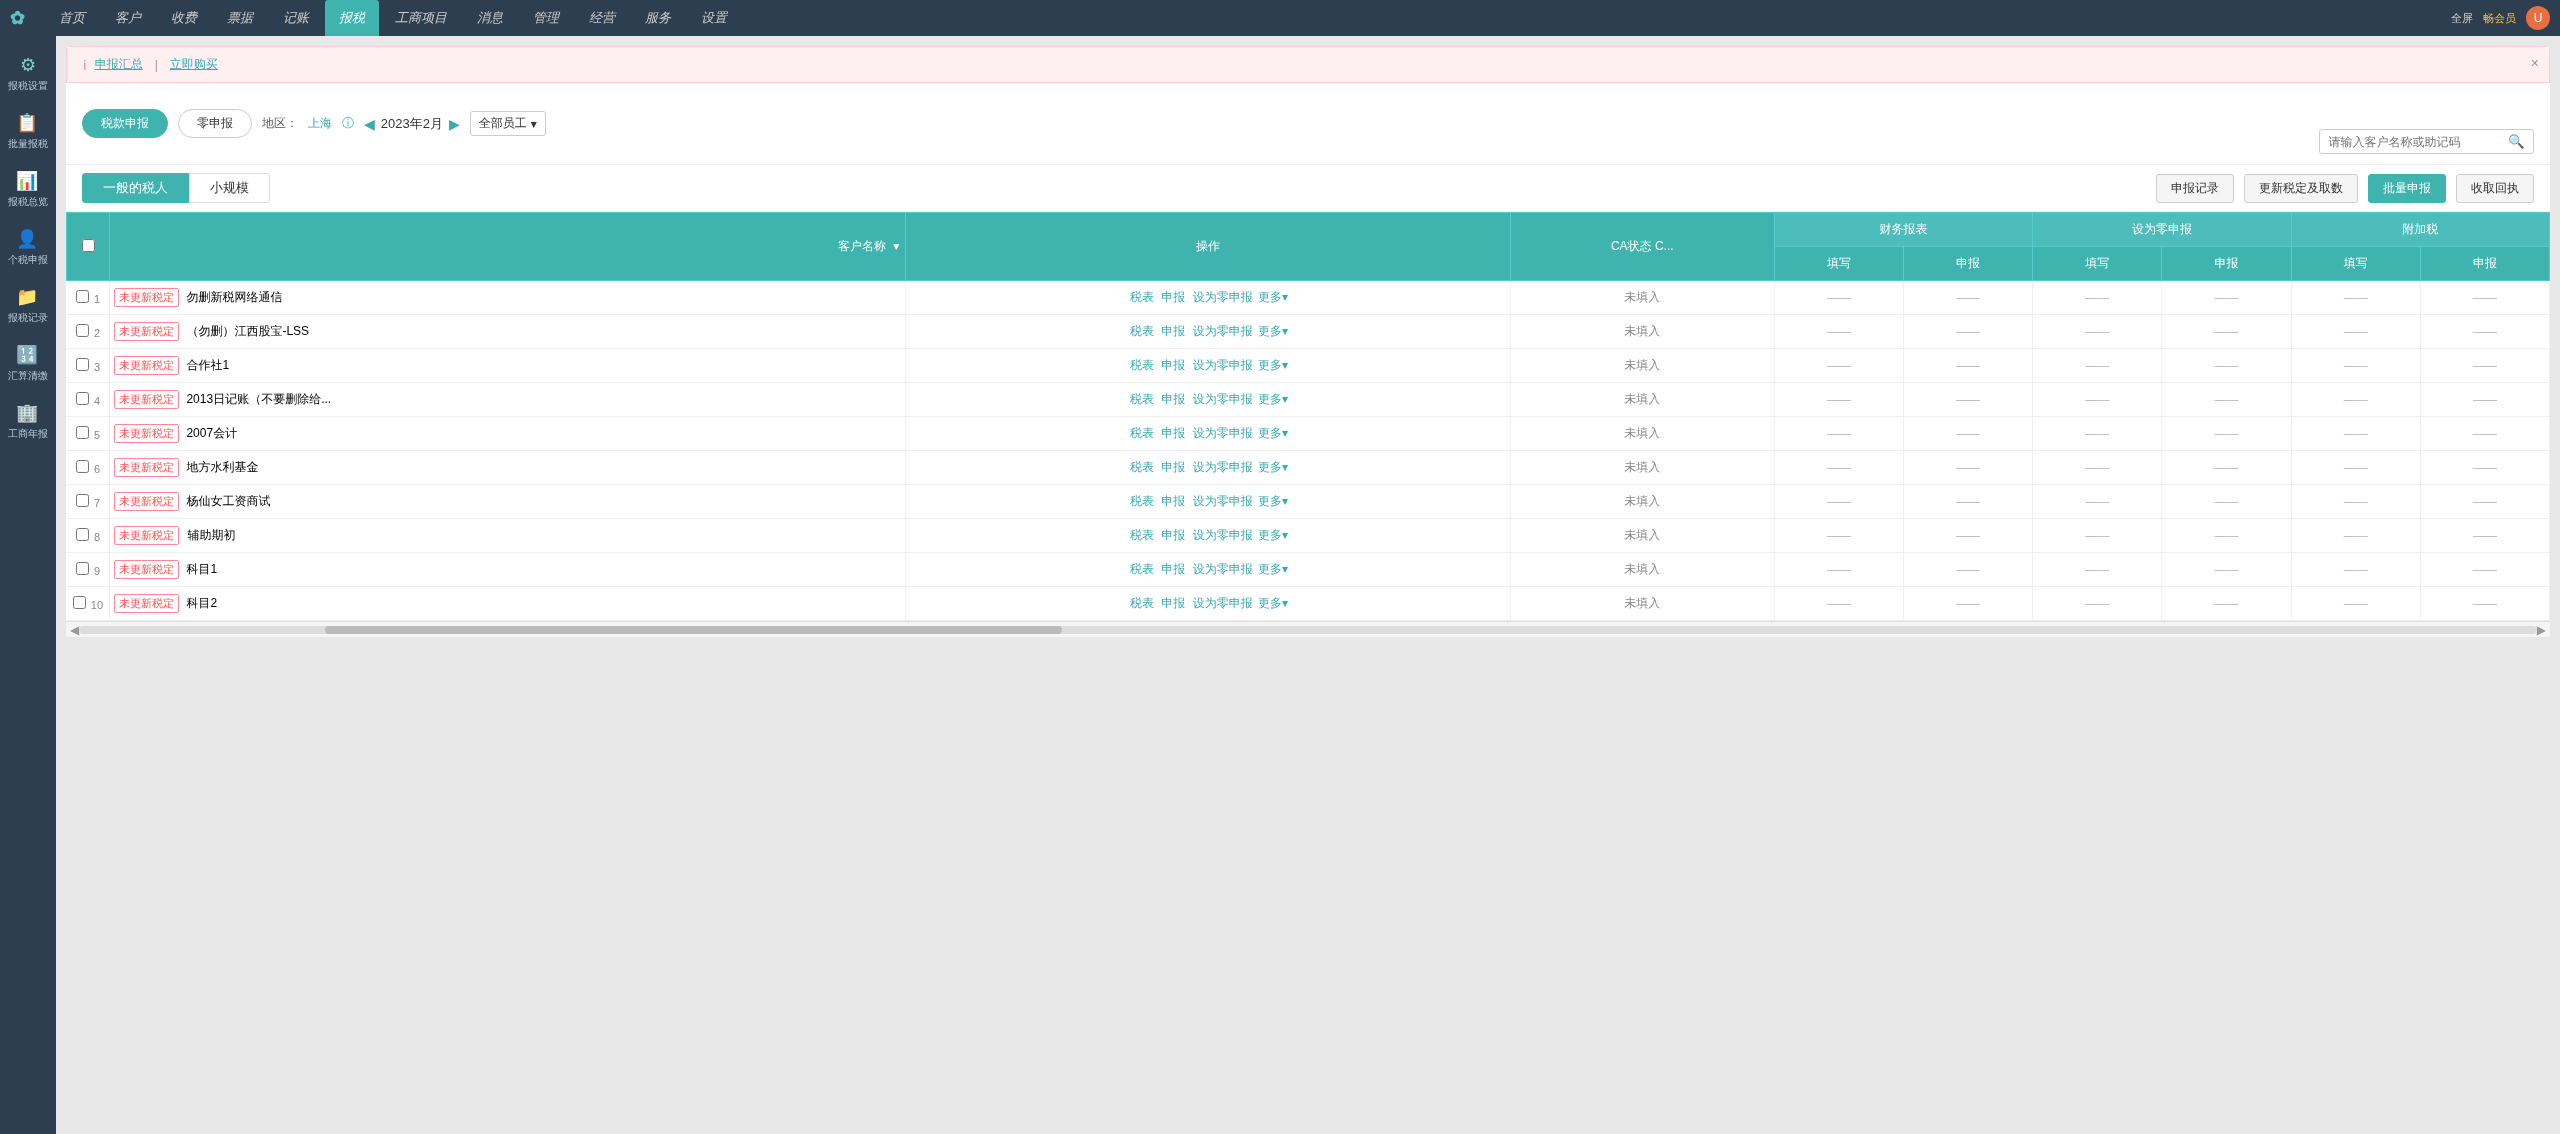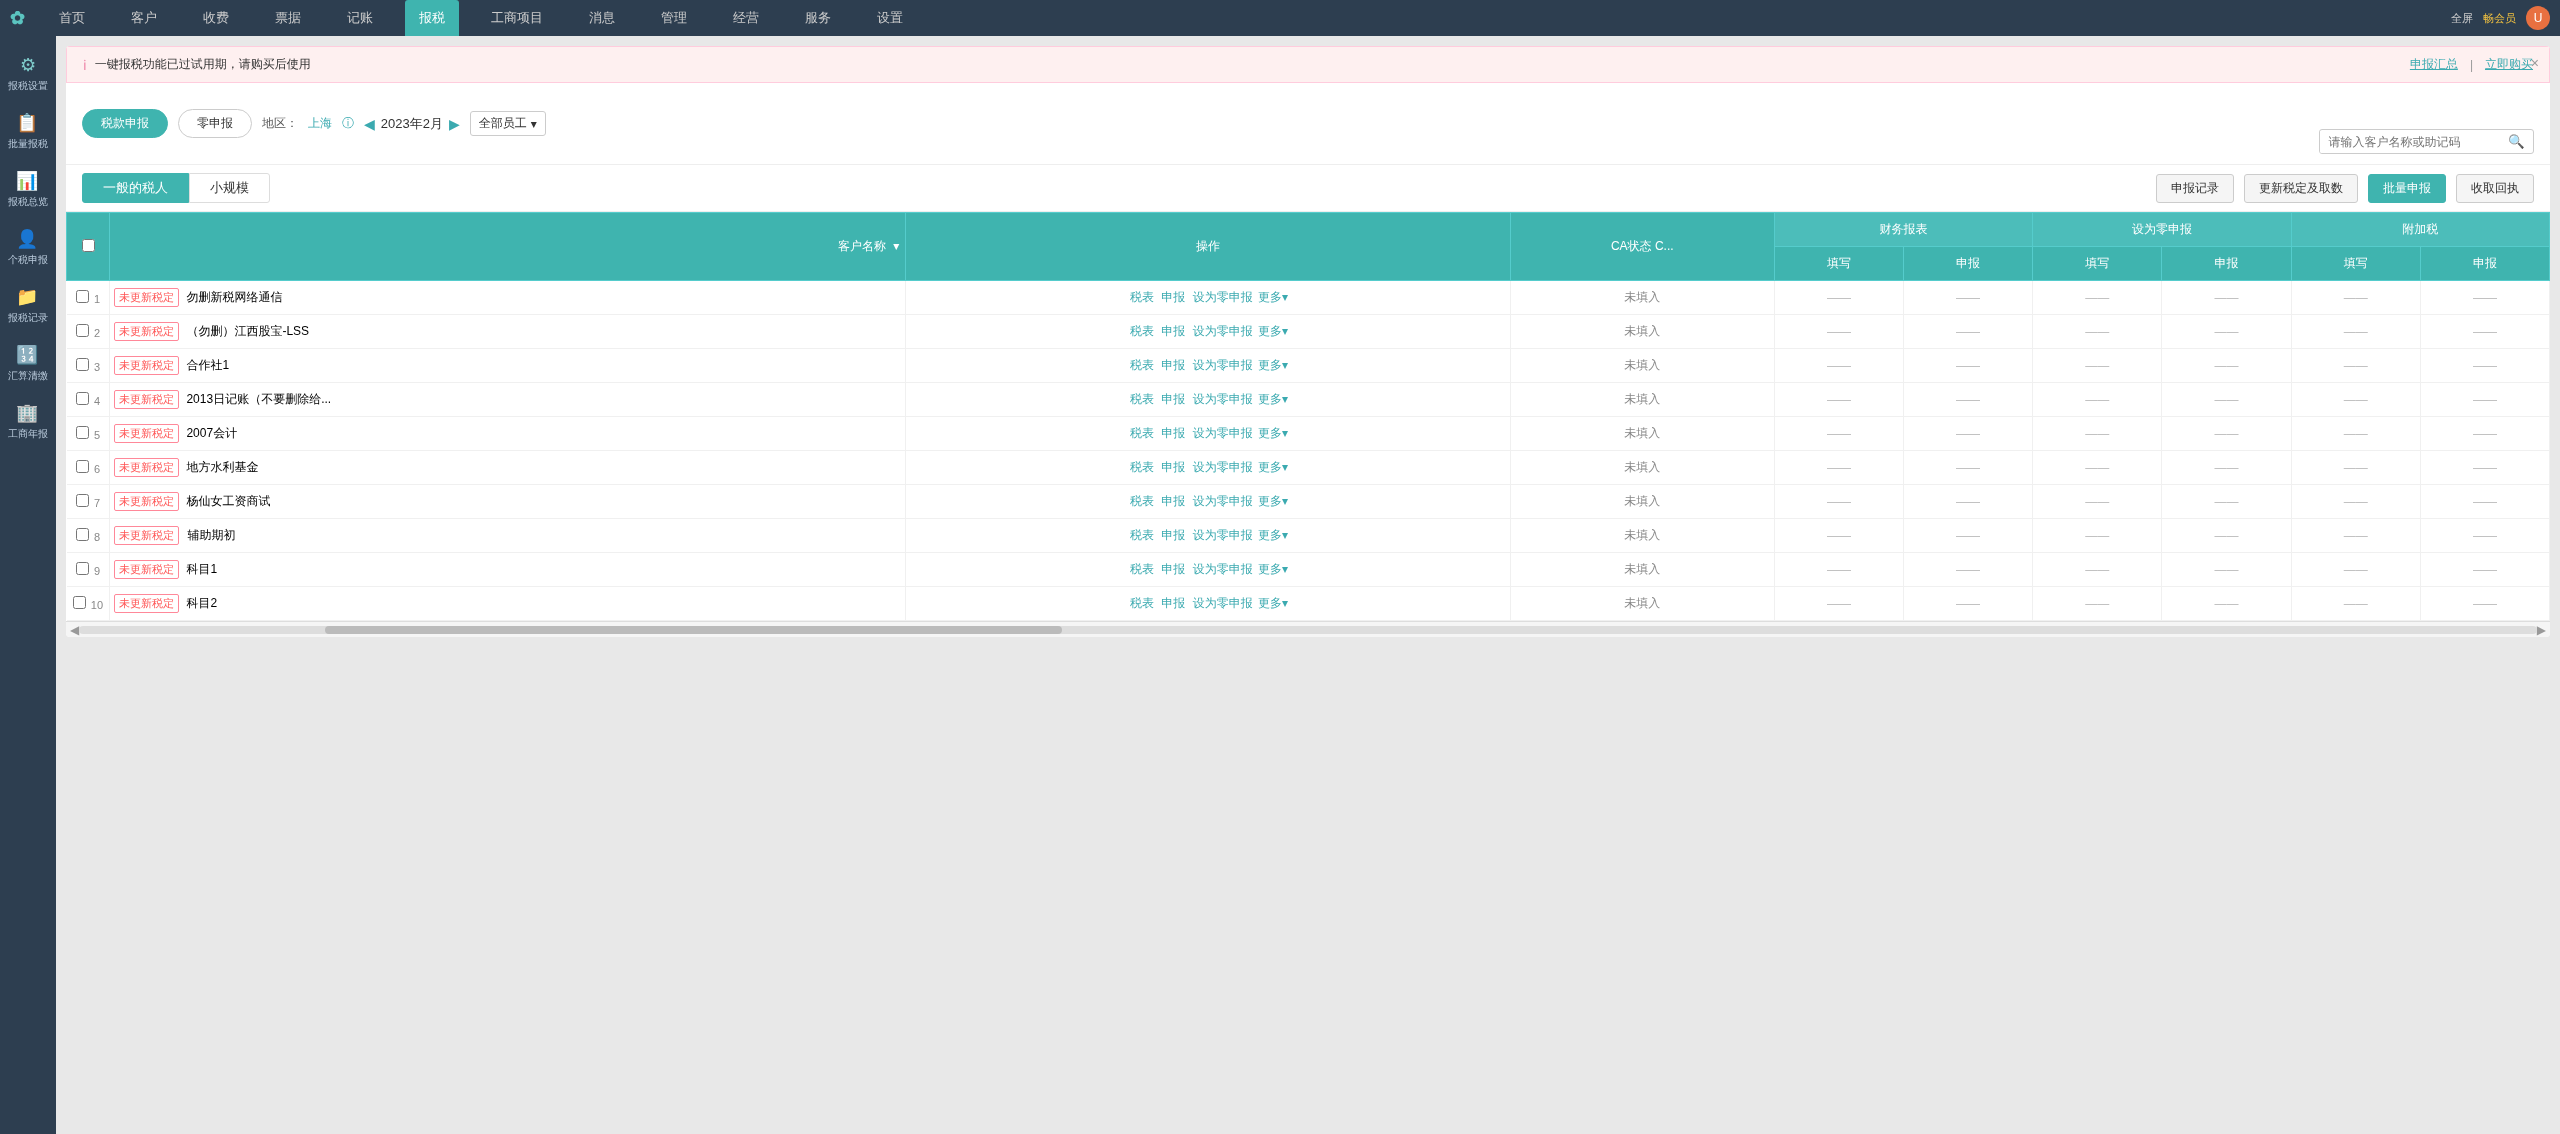--- a/index.html
+++ b/index.html
@@ -1,21 +1,21 @@
 <!DOCTYPE html>
 <html><head>
   <meta charset="utf-8">
   <style>
     * { box-sizing: border-box; margin: 0; padding: 0; }
     body { font-family: 'Microsoft YaHei', Arial, sans-serif; font-size: 12px; background: #e8e8e8; display: flex; flex-direction: column; height: 100vh; overflow: hidden; }
 
     
     .top-nav { background: #2d3e50; height: 36px; display: flex; align-items: center; padding: 0 10px; flex-shrink: 0; }
     .top-nav-logo { color: #5bc4c0; font-size: 18px; margin-right: 20px; font-weight: bold; }
-    .top-nav-items { display: flex; gap: 18px; flex: 1; }
+    .top-nav-items { display: flex; gap: 2px; flex: 1; font-style: italic; }
     .top-nav-item { color: #ccc; padding: 0 14px; height: 36px; line-height: 36px; cursor: pointer; font-size: 13px; }
     .top-nav-item.active { background: #3fb4af; color: #fff; border-radius: 3px 3px 0 0; }
     .top-nav-right { display: flex; align-items: center; gap: 10px; color: #ccc; font-size: 12px; }
     .top-nav-right span { cursor: pointer; }
 
     
     .main-layout { display: flex; flex: 1; overflow: hidden; }
 
     
     .sidebar { width: 56px; background: #2d3e50; display: flex; flex-direction: column; align-items: center; padding-top: 10px; gap: 4px; flex-shrink: 0; overflow-y: auto; }
@@ -140,21 +140,20 @@
       <span class="si-icon">🏢</span>
       <span class="si-label">工商年报</span>
     </div>
   </div>
 
   <div class="content-area">
     <div class="main-card">
 
       <div class="banner">
         <span class="banner-icon">ℹ</span>
-        <span class="banner-text">一键报税功能已过试用期，请购买后使用</span>
         <span class="banner-link">申报汇总</span>
         <span style="color:#999;margin:0 4px;">|</span>
         <span class="banner-link">立即购买</span>
         <span class="banner-close">×</span>
       </div>
 
       <div class="toolbar">
         <button class="tab-btn active">税款申报</button>
         <button class="tab-btn">零申报</button>
         <span style="color:#555;font-size:12px;">地区：</span>

